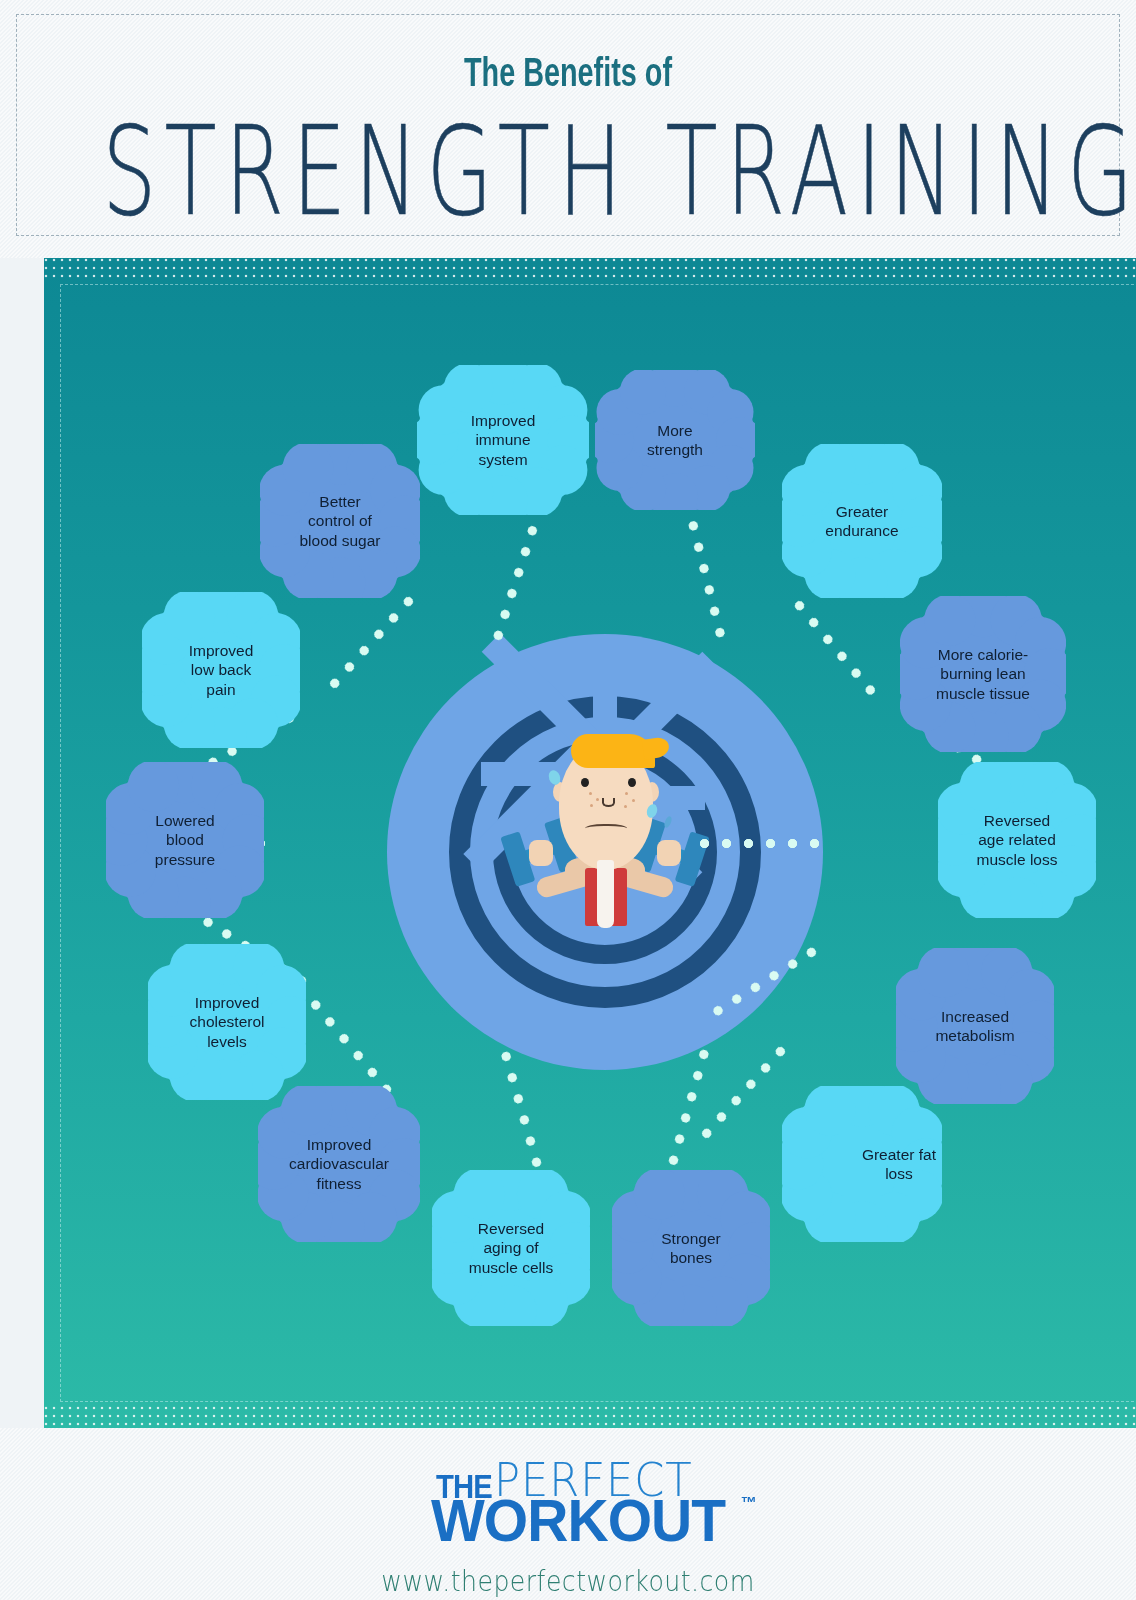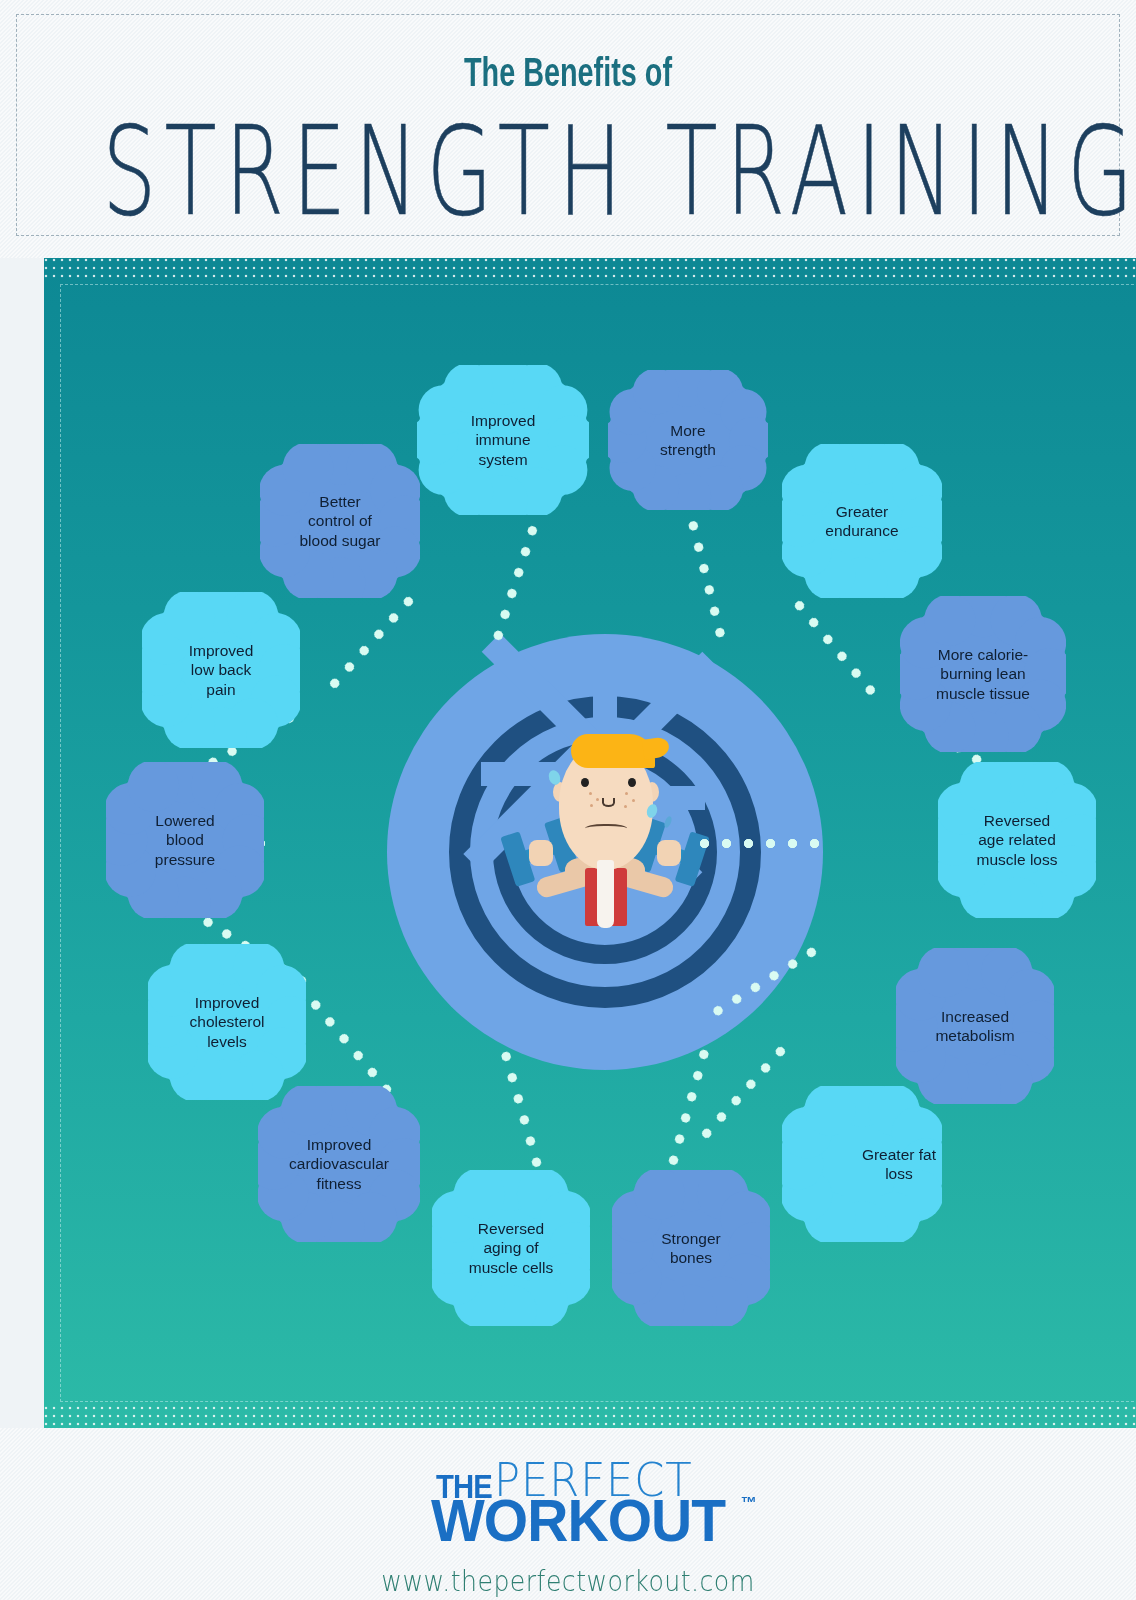--- a/index.html
+++ b/index.html
@@ -378,21 +378,21 @@
                 <circle cx="86.0" cy="135.0" r="24.8"></circle>
                 <circle cx="51.6" cy="127.0" r="24.8"></circle>
                 <circle cx="26.4" cy="105.0" r="24.8"></circle>
                 <circle cx="17.2" cy="75.0" r="24.8"></circle>
                 <circle cx="26.4" cy="45.0" r="24.8"></circle>
                 <circle cx="51.6" cy="23.0" r="24.8"></circle>
     </g>
             </svg></div>
           <div class="label">Improved<br>immune<br>system</div>
         </div>
-        <div class="cloud" style="left: 564px; top: 112px; width: 160px; height: 140px;">
+        <div class="cloud" style="left: 551px; top: 112px; width: 160px; height: 140px;">
           <div class="blob"><svg width="160" height="140" viewBox="0 0 160 140" xmlns="http://www.w3.org/2000/svg">
     <g fill="#6699dd">
       <ellipse cx="80" cy="70" rx="80.6" ry="72.6"></ellipse>
       <circle cx="80.0" cy="14.0" r="23.1"></circle>
                 <circle cx="112.0" cy="21.5" r="23.1"></circle>
                 <circle cx="135.4" cy="42.0" r="23.1"></circle>
                 <circle cx="144.0" cy="70.0" r="23.1"></circle>
                 <circle cx="135.4" cy="98.0" r="23.1"></circle>
                 <circle cx="112.0" cy="118.5" r="23.1"></circle>
                 <circle cx="80.0" cy="126.0" r="23.1"></circle>

